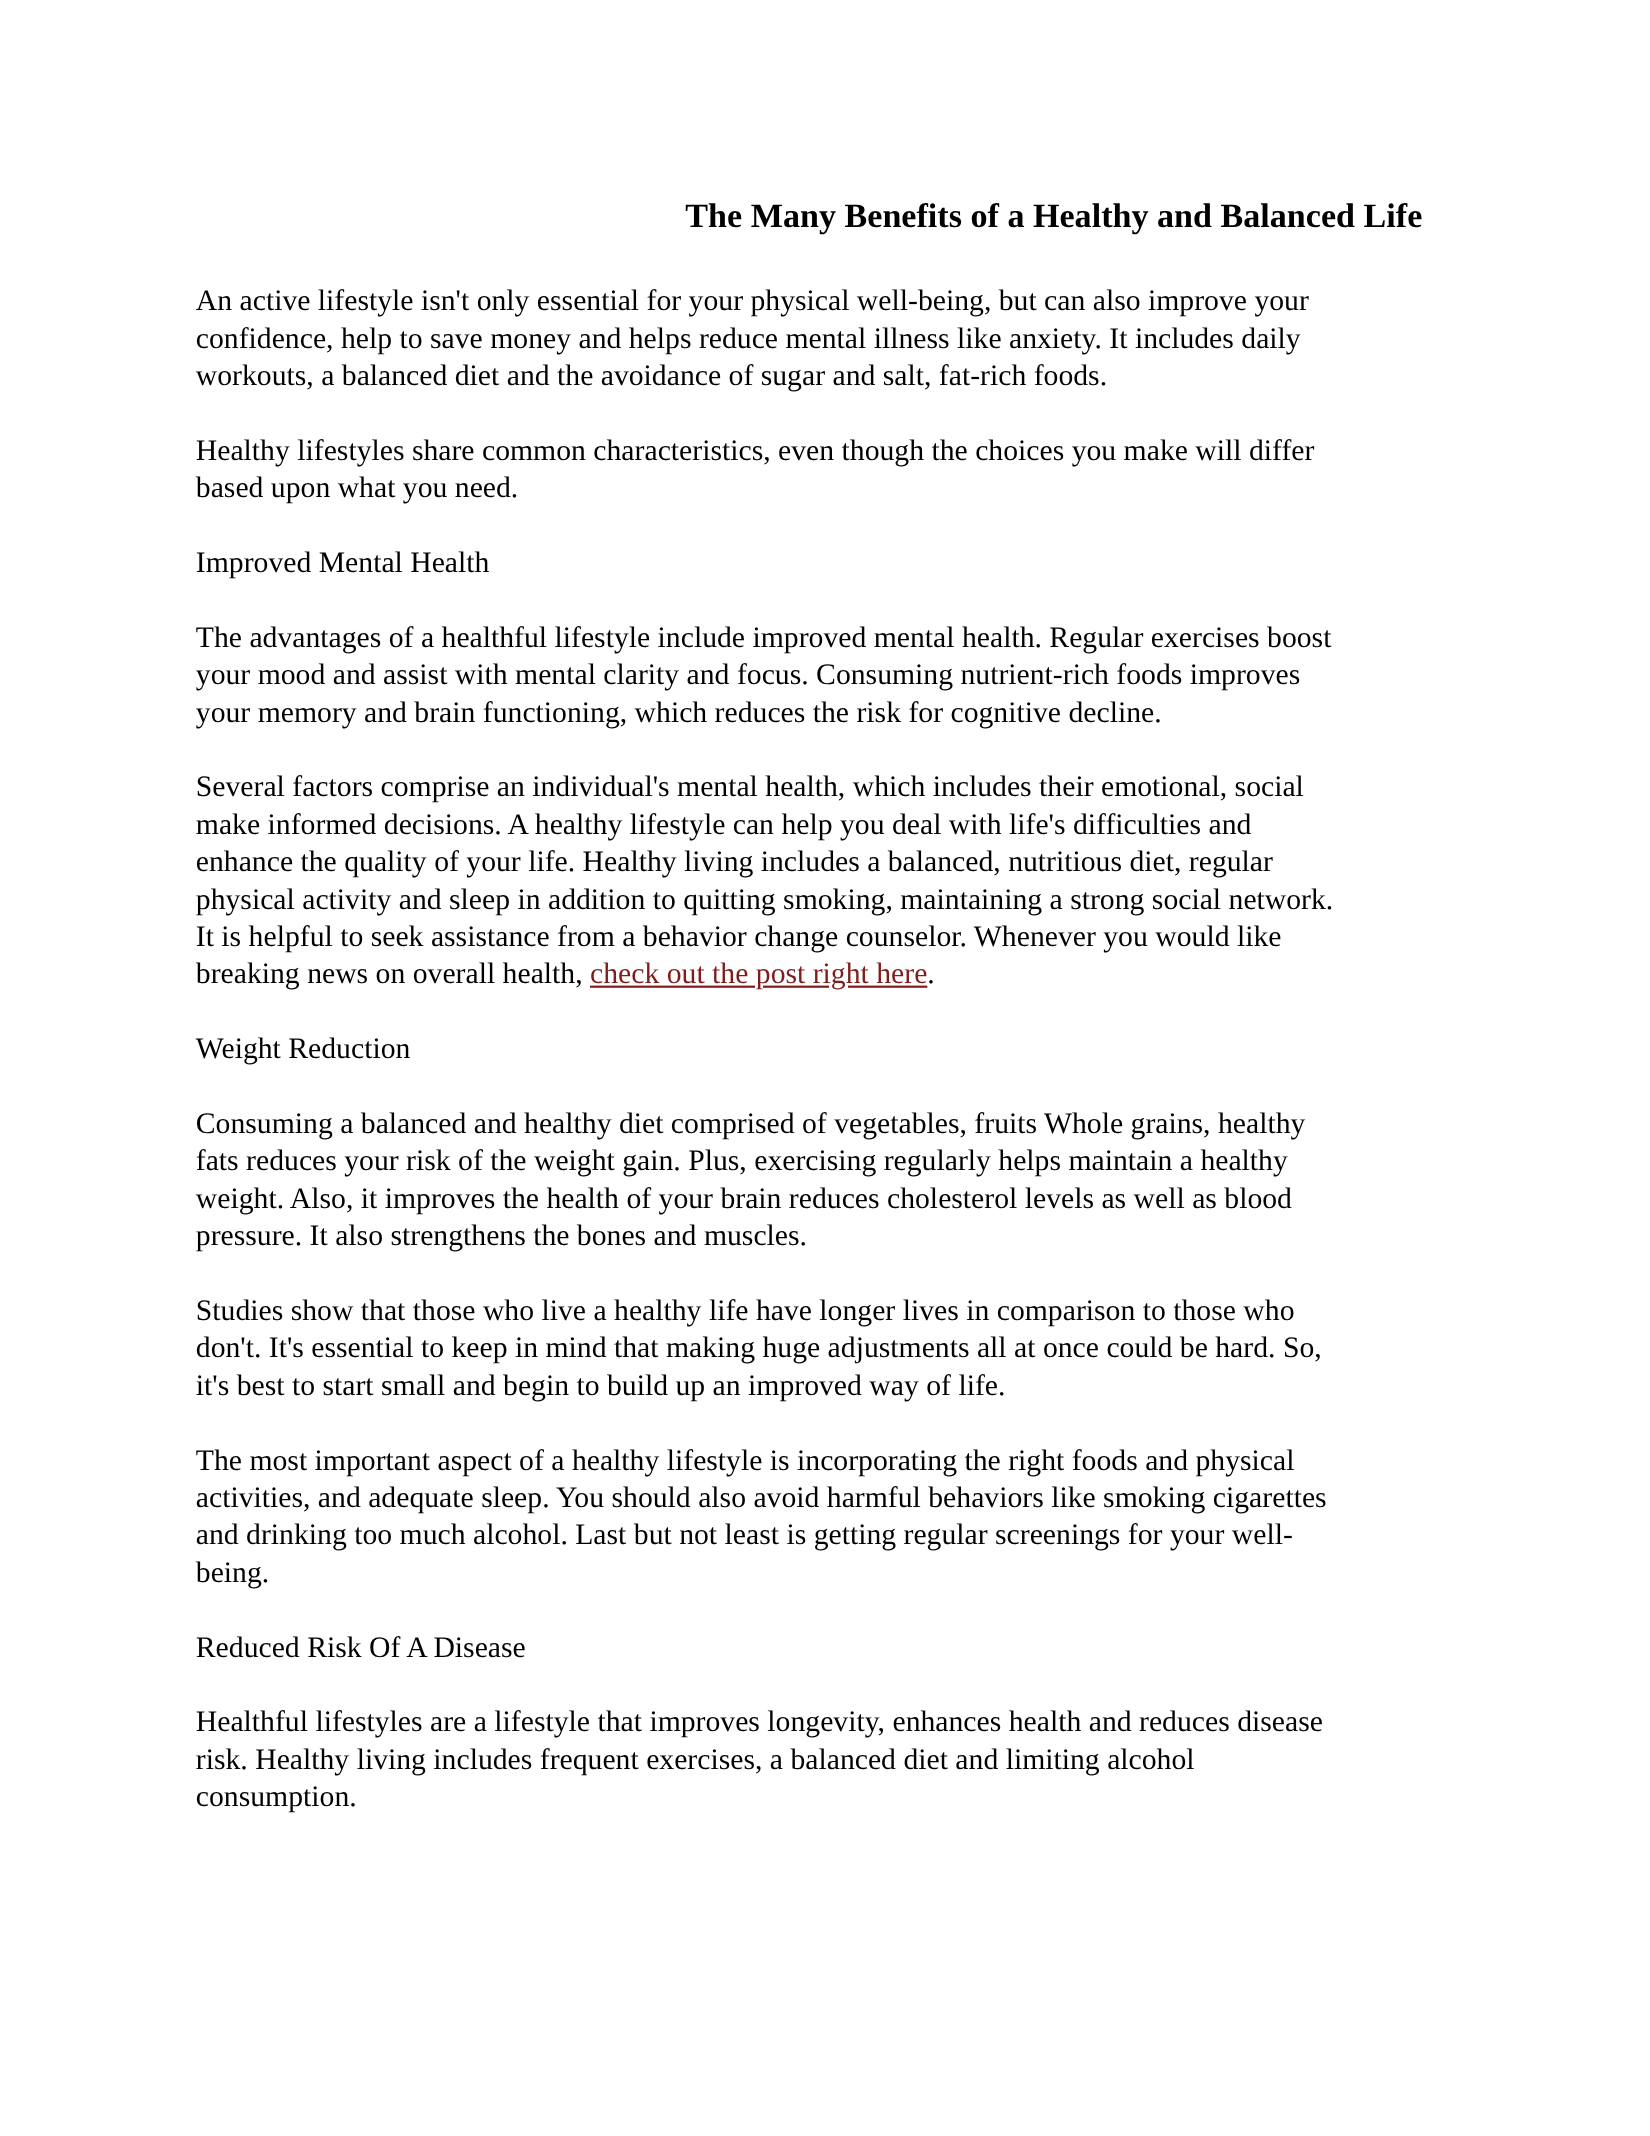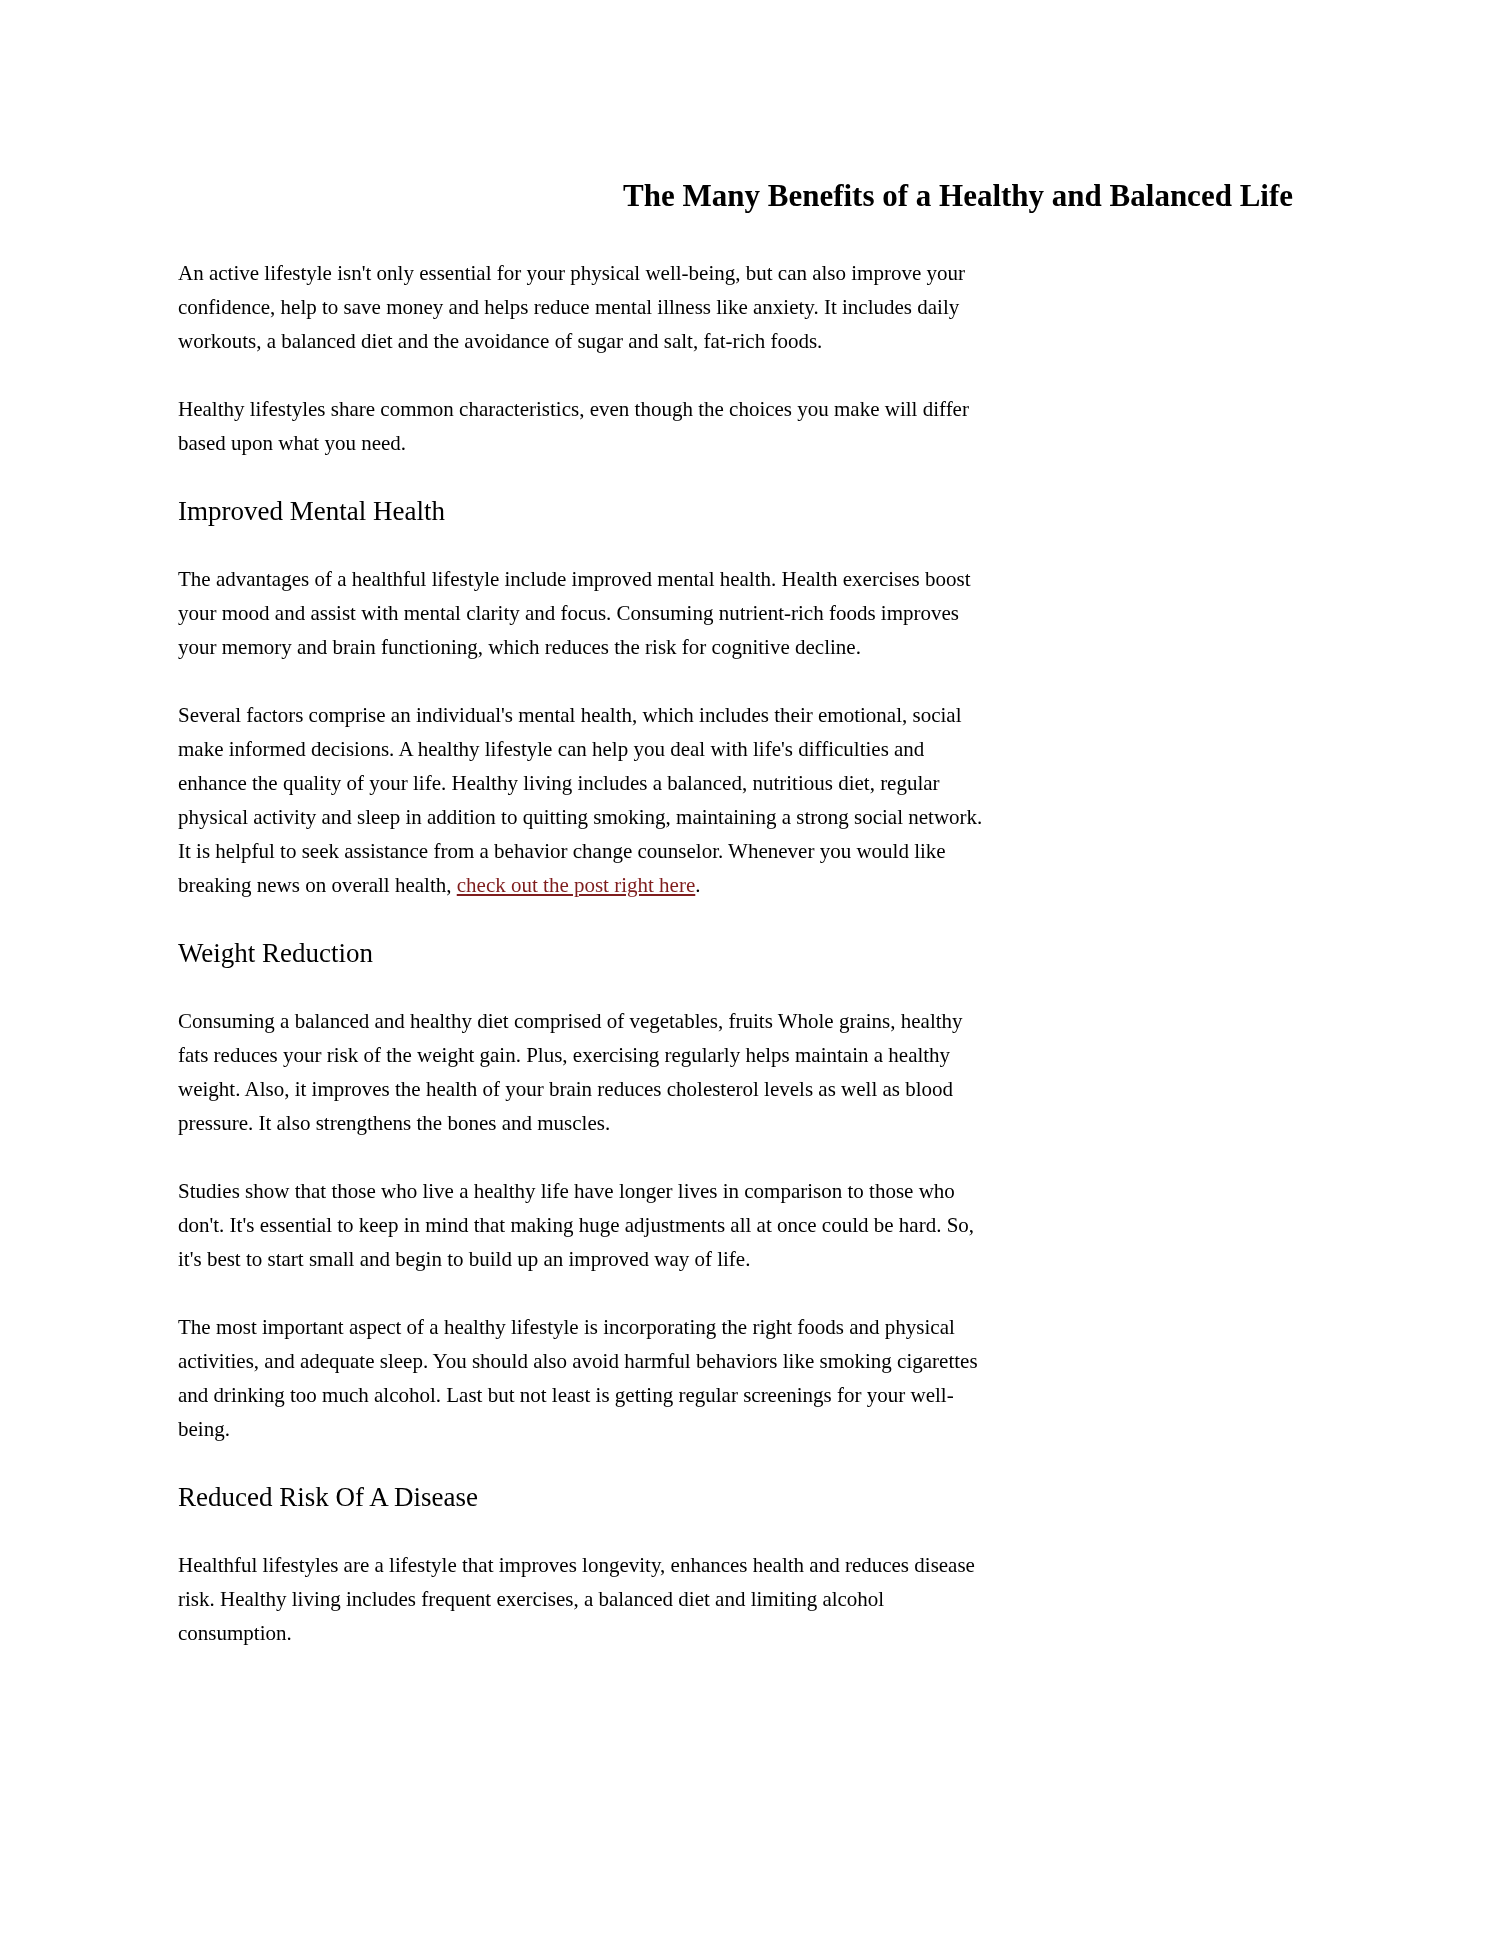--- a/index.html
+++ b/index.html
@@ -24,21 +24,21 @@
     .title {
       font-size: 31px;
       font-weight: bold;
       text-align: right;
       margin: 0 0 40px 0;
       width: 1150px;
       margin-left: -35px;
       line-height: 40px;
     }
     .para {
-      font-size: 21px;
+      font-size: 27px;
       line-height: 34px;
       margin: 0 0 34px 0;
       white-space: normal;
     }
     .heading {
       font-size: 27px;
       font-weight: normal;
       line-height: 34px;
       margin: 0 0 34px 0;
     }
@@ -60,21 +60,21 @@
     <span class="line">confidence, help to save money and helps reduce mental illness like anxiety. It includes daily</span>
     <span class="line">workouts, a balanced diet and the avoidance of sugar and salt, fat-rich foods.</span>
   </p>
   <p class="para">
     <span class="line">Healthy lifestyles share common characteristics, even though the choices you make will differ</span>
     <span class="line">based upon what you need.</span>
   </p>
 
   <h2 class="heading">Improved Mental Health</h2>
   <p class="para">
-    <span class="line">The advantages of a healthful lifestyle include improved mental health. Health exercises boost</span>
+    <span class="line">The advantages of a healthful lifestyle include improved mental health. Regular exercises boost</span>
     <span class="line">your mood and assist with mental clarity and focus. Consuming nutrient-rich foods improves</span>
     <span class="line">your memory and brain functioning, which reduces the risk for cognitive decline.</span>
   </p>
   <p class="para">
     <span class="line">Several factors comprise an individual's mental health, which includes their emotional, social</span>
     <span class="line">make informed decisions. A healthy lifestyle can help you deal with life's difficulties and</span>
     <span class="line">enhance the quality of your life. Healthy living includes a balanced, nutritious diet, regular</span>
     <span class="line">physical activity and sleep in addition to quitting smoking, maintaining a strong social network.</span>
     <span class="line">It is helpful to seek assistance from a behavior change counselor. Whenever you would like</span>
     <span class="line"><span>breaking news on overall health, </span><a class="link">check out the post right here</a><span>.</span></span>

